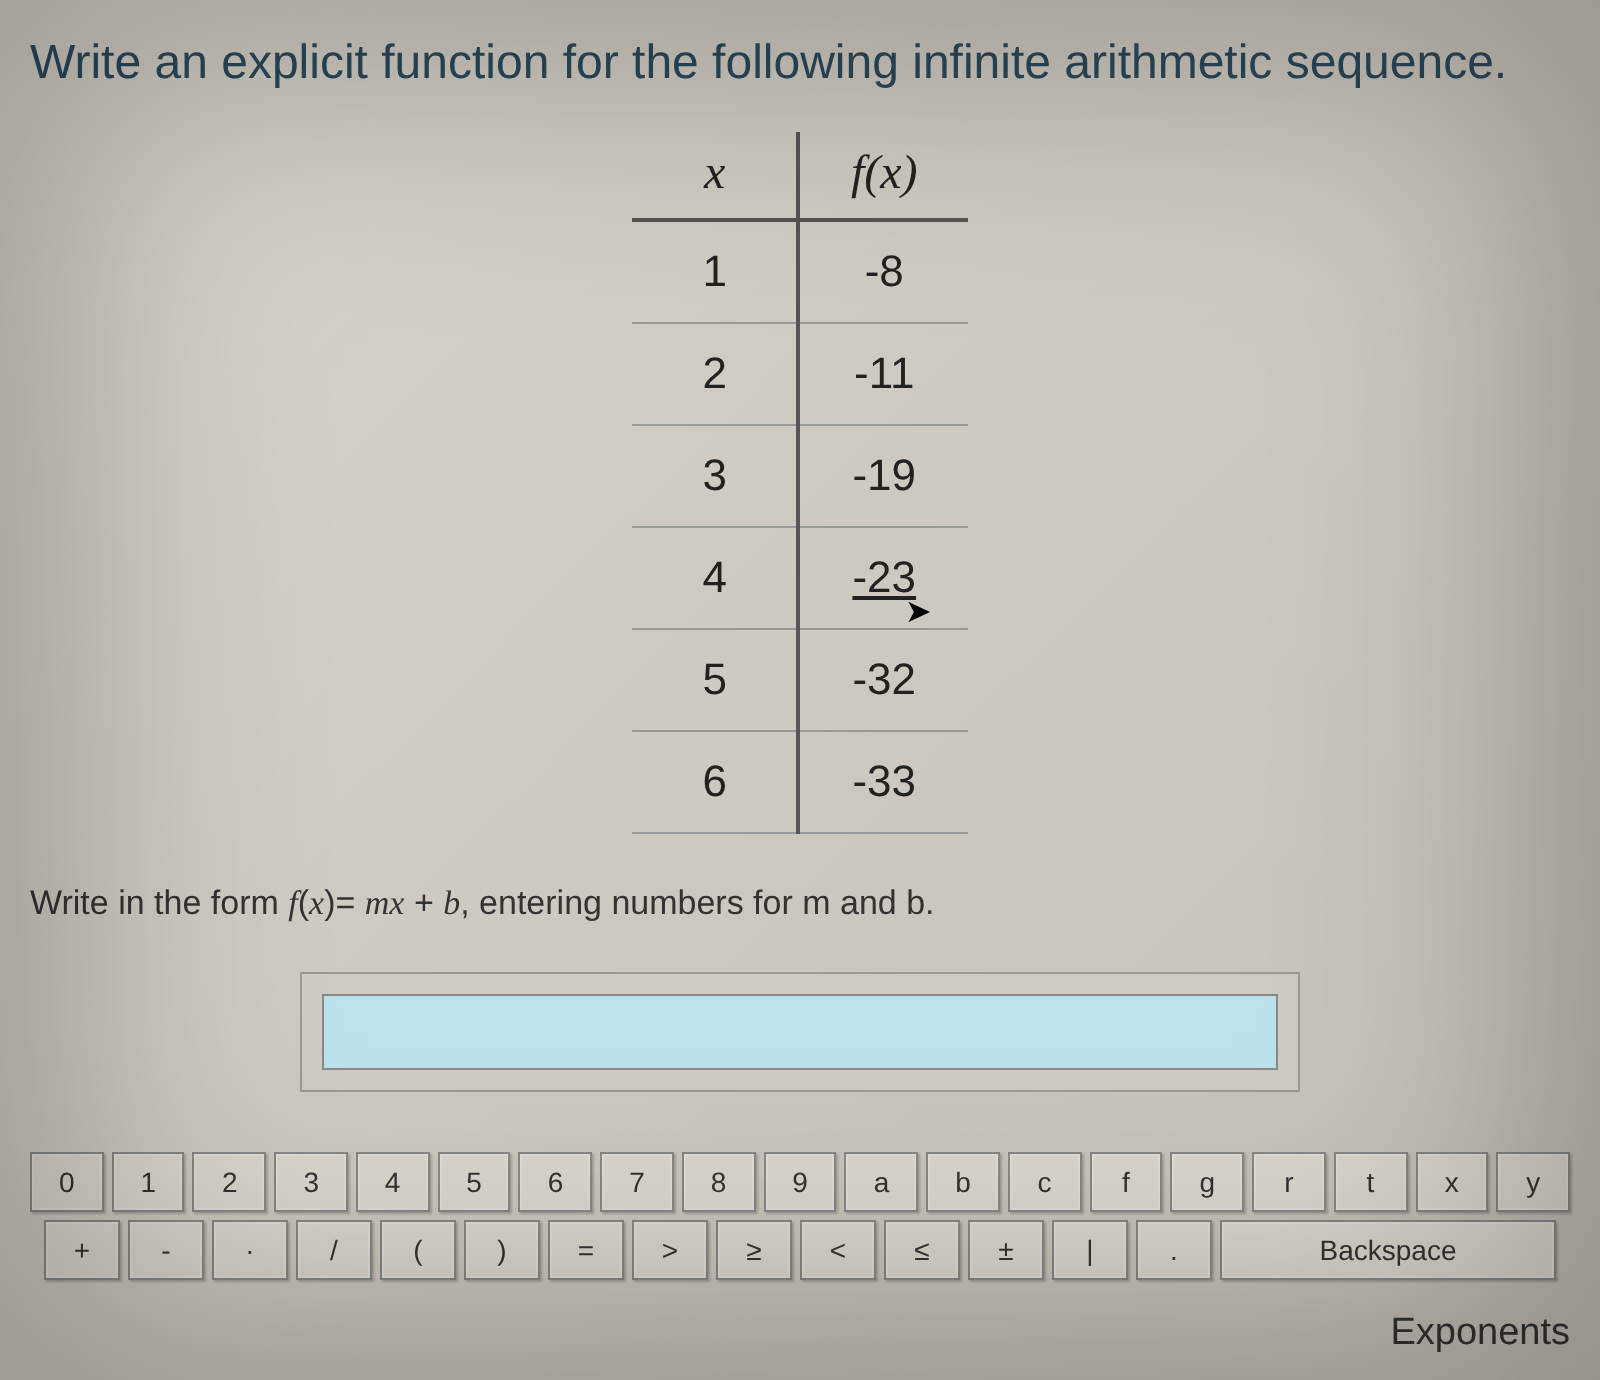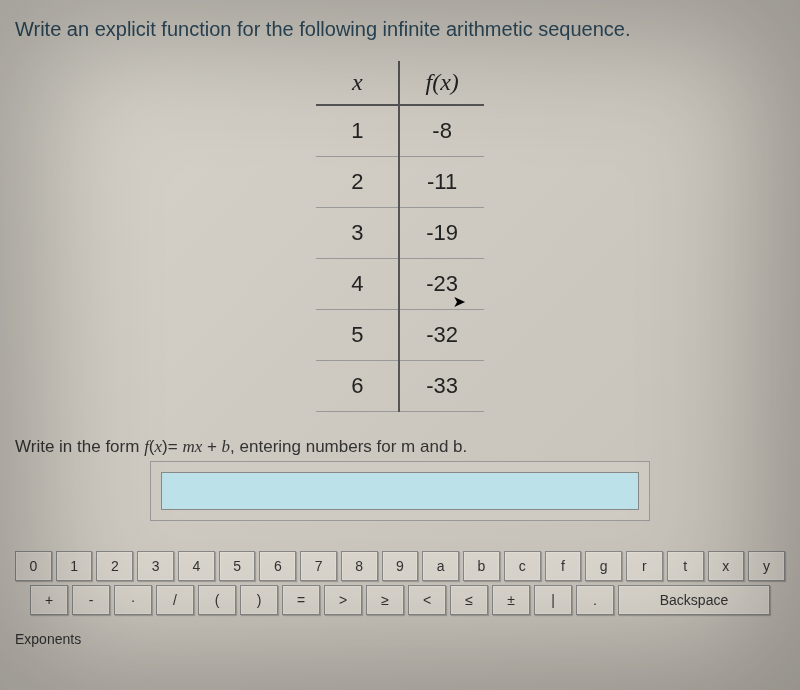--- a/index.html
+++ b/index.html
@@ -7,21 +7,21 @@
       width: 800px;
       height: 690px;
       background: linear-gradient(135deg, #d8d4cb 0%, #cec9c0 50%, #c5c0b7 100%);
       font-family: Arial, Helvetica, sans-serif;
       color: #333;
       padding: 18px 15px 10px 15px;
       position: relative;
       overflow: hidden;
     }
     .question {
-      font-size: 20px;
+      font-size: 24px;
       color: #2d4a5c;
       margin-bottom: 20px;
       font-weight: 500;
     }
     .data-table {
       margin: 0 auto 25px auto;
       border-collapse: collapse;
       font-family: "Times New Roman", serif;
     }
     .data-table th {
@@ -37,33 +37,33 @@
     }
     .data-table td {
       text-align: center;
       font-size: 22px;
       padding: 12px 25px;
       border-bottom: 1px solid #999;
       color: #222;
       font-family: Arial, sans-serif;
     }
     .data-table td:first-child { padding-left: 35px; padding-right: 35px; }
-    .cursor-cell { position: relative; }
+    .cursor-cell { position: relative; text-decoration: underline; }
     .cursor-arrow {
       position: absolute;
       right: 18px;
       bottom: -2px;
       font-size: 16px;
       color: #000;
       pointer-events: none;
     }
     .hint {
       font-size: 17px;
       color: #333;
-      margin-bottom: 4px;
+      margin-bottom: 24px;
     }
     .hint .math { font-family: "Times New Roman", serif; font-style: italic; }
     .answer-area {
       width: 500px;
       margin: 0 auto 30px auto;
       border: 1px solid #999;
       background: #d0cbc2;
       padding: 10px;
     }
     .answer-input {
@@ -84,25 +84,25 @@
       font-size: 14px;
       height: 30px;
       display: flex;
       align-items: center;
       justify-content: center;
       cursor: pointer;
       user-select: none;
       box-shadow: inset 0 0 0 1px rgba(255,255,255,0.2), 1px 1px 1px rgba(0,0,0,0.2);
     }
     .key.std { width: 38px; }
-    .key.backspace { width: 152px; }
+    .key.backspace { width: 168px; }
     .key.dot { width: 38px; }
     .exponents-label {
-      text-align: left;
-      font-size: 14px;
+      text-align: right;
+      font-size: 19px;
       color: #333;
       margin-top: 16px;
     }
     .vignette {
       position: absolute;
       inset: 0;
       pointer-events: none;
       box-shadow: inset 0 0 120px 40px rgba(0,0,0,0.25);
     }
   </style>

